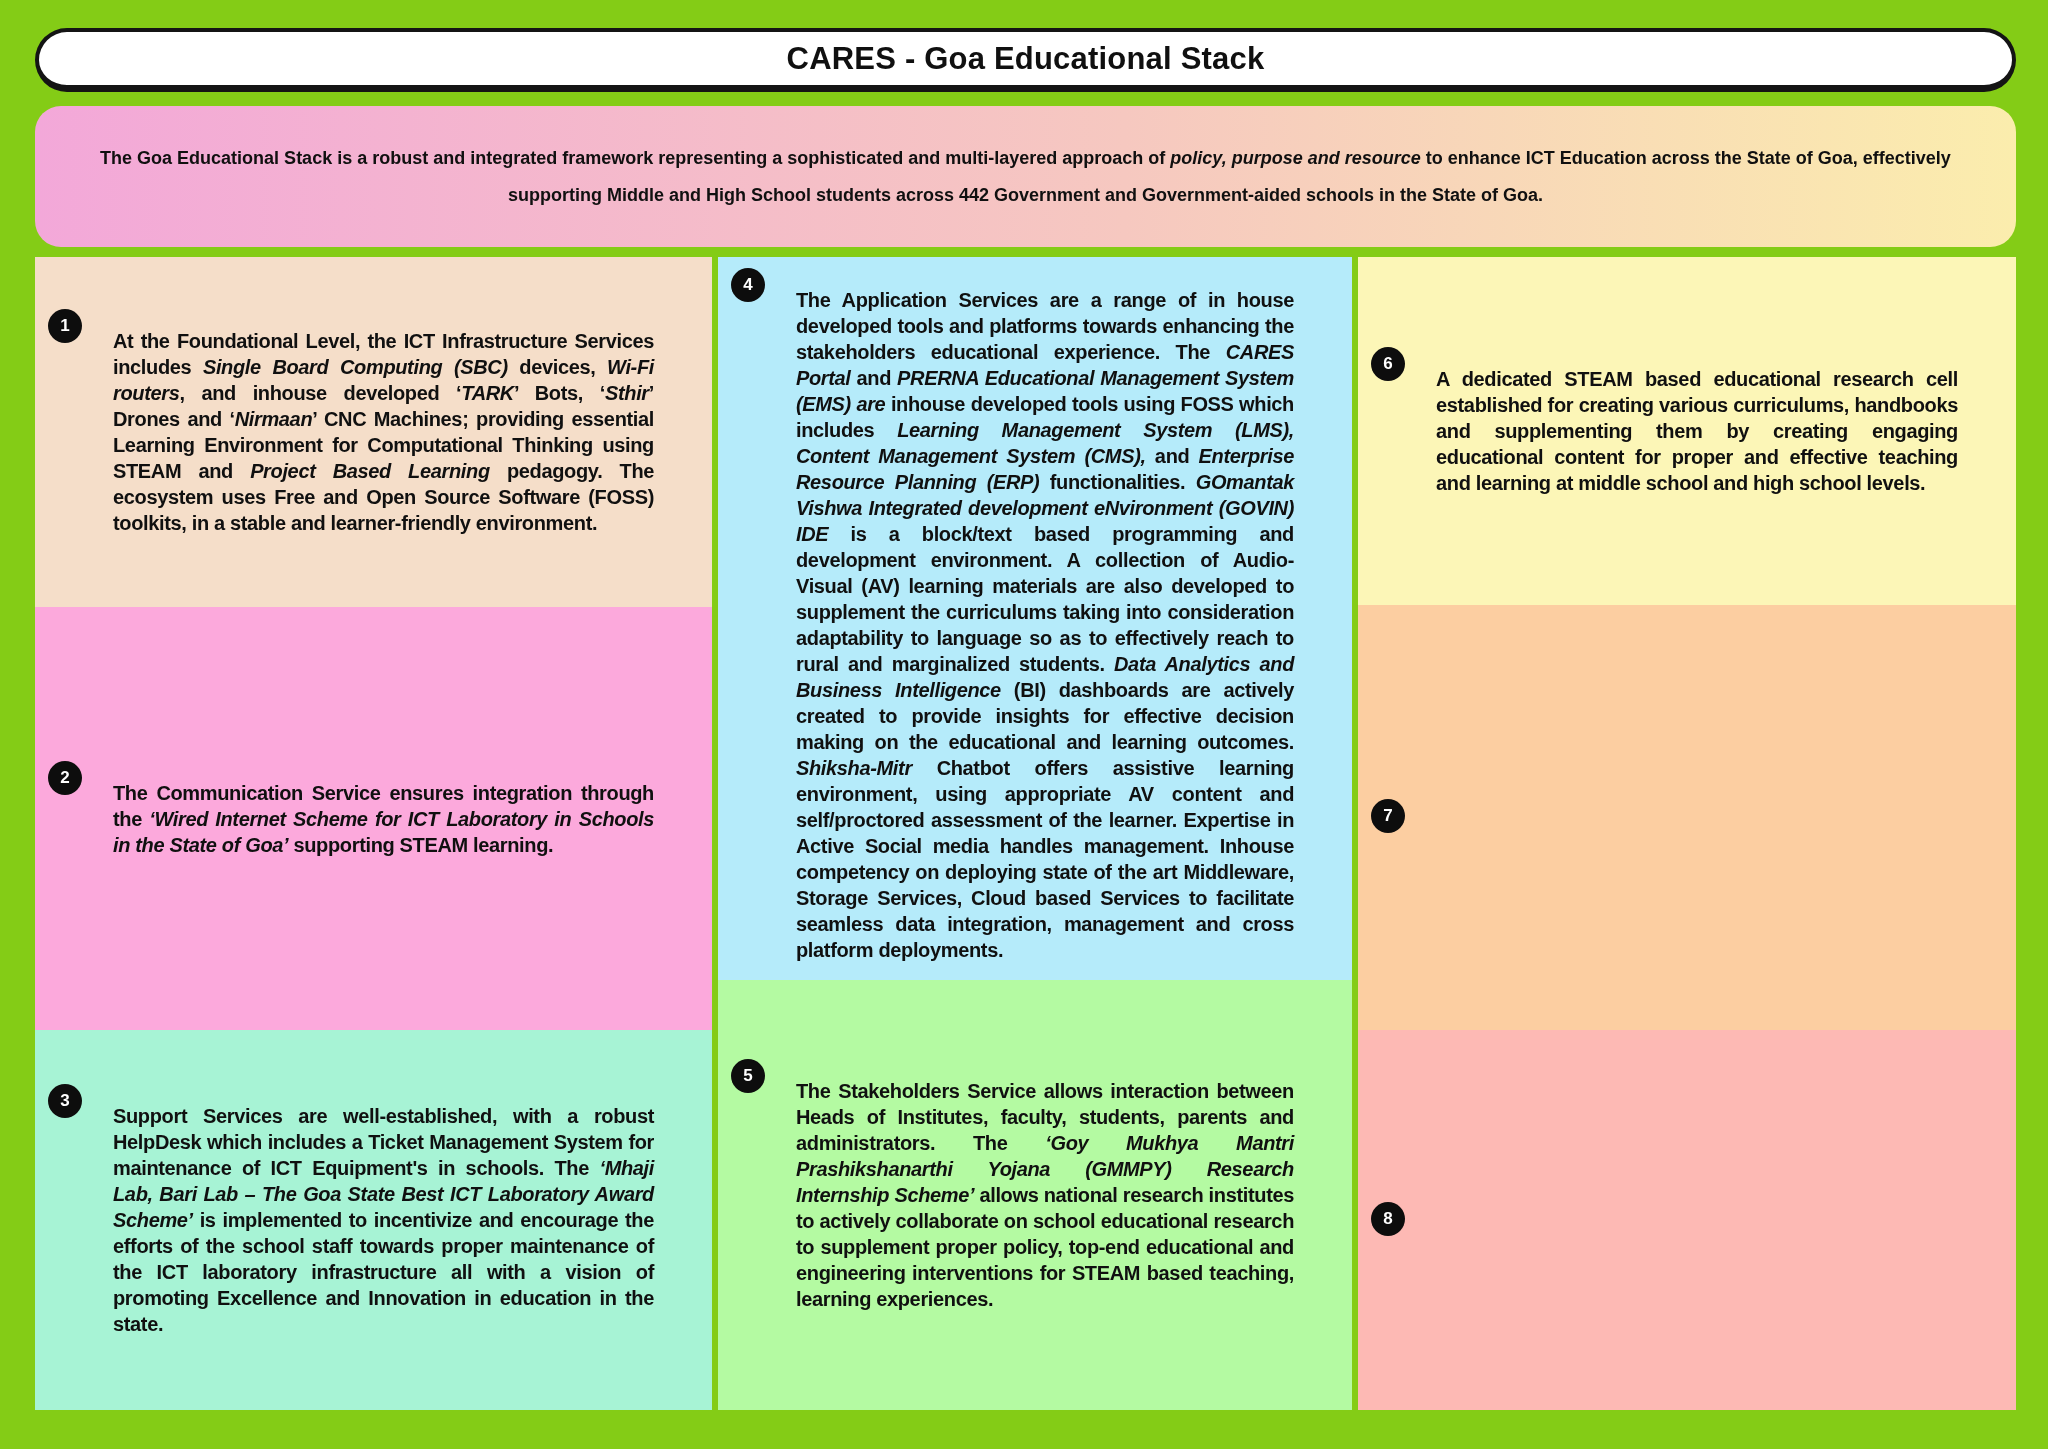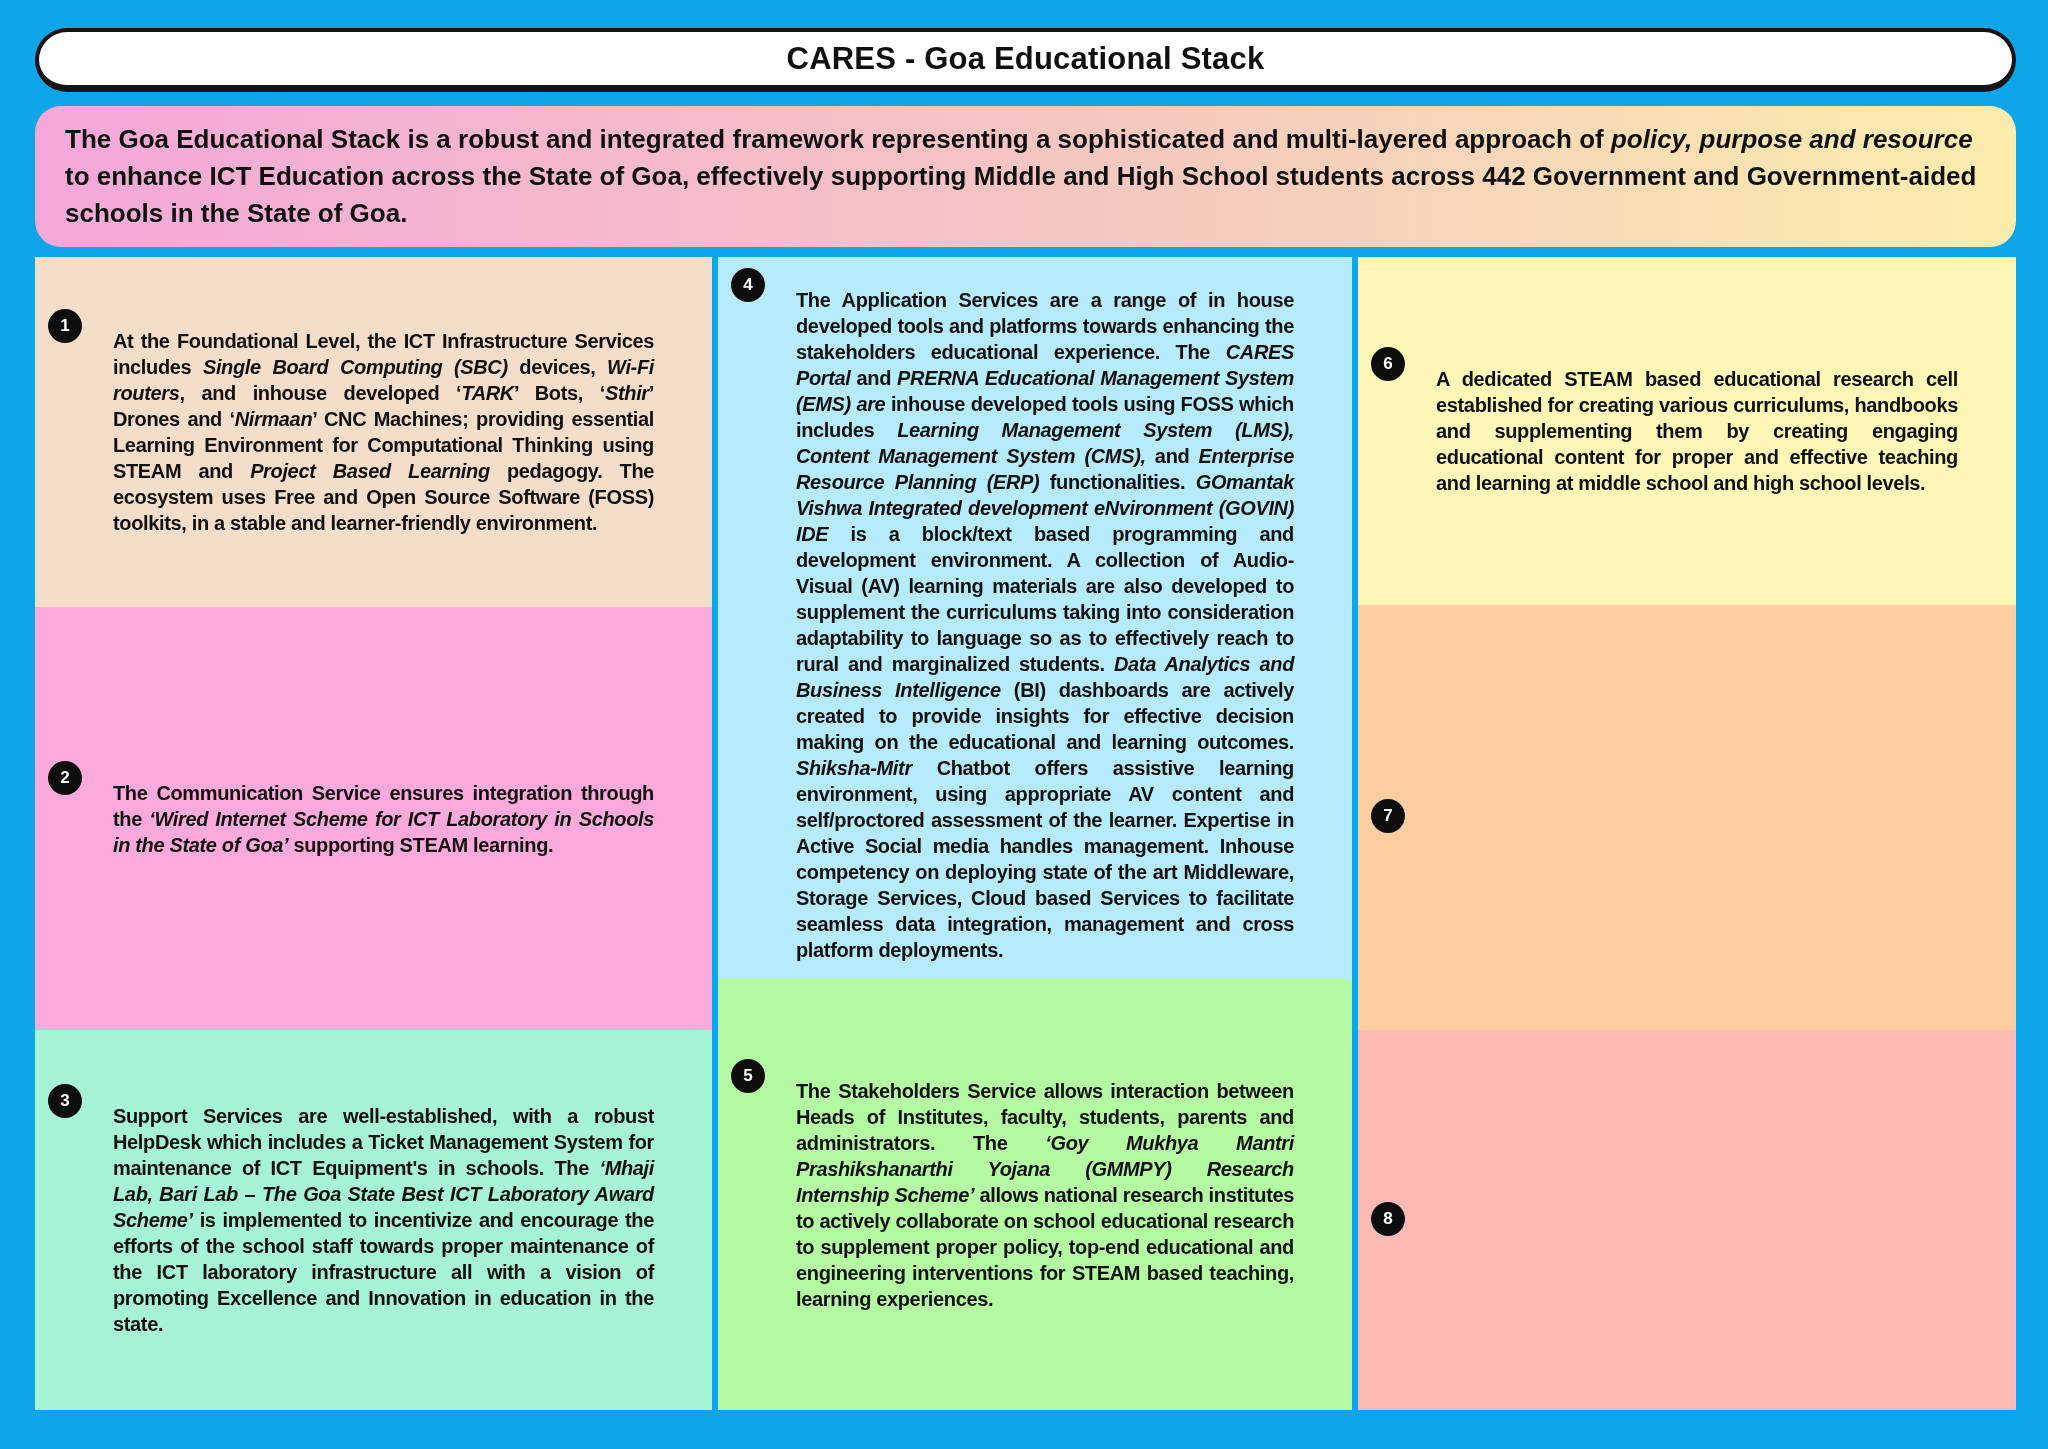--- a/index.html
+++ b/index.html
@@ -1,34 +1,34 @@
 <!DOCTYPE html>
 <html><head>
 <meta charset="utf-8">
 <style>
   html,body{margin:0;padding:0;}
   body{
     width:2048px;height:1449px;background:#ffffff;
     font-family:"Liberation Sans",sans-serif;color:#101010;
     -webkit-font-smoothing:antialiased;
   }
-  .page{position:relative;width:2048px;height:1449px;overflow:hidden;background:#0ea5e9;}
+  .page{position:relative;width:2048px;height:1449px;overflow:hidden;background:#84cc16;}
 
   .title-bar{
     box-sizing:border-box;margin:28px 32px 0 35px;height:64px;
     border:4px solid #141414;border-bottom-width:7px;border-radius:32px;
     background:#fff;display:flex;align-items:center;justify-content:center;
   }
   .title-bar h1{margin:0;font-size:31px;font-weight:700;letter-spacing:.2px;}
 
   .banner{
     box-sizing:border-box;margin:14px 32px 0 35px;height:141px;border-radius:26px;
     display:flex;align-items:center;justify-content:center;padding:0 30px;
   }
-  .banner p{margin:0;font-size:26px;line-height:37px;font-weight:700;text-align:left;}
+  .banner p{margin:0;font-size:18px;line-height:37px;font-weight:700;text-align:center;}
 
   .it{font-style:italic;}
 
   .grid{
     margin:10px 32px 0 35px;
     display:grid;grid-template-columns:677px 634px 658px;column-gap:6px;
   }
   .col{display:flex;flex-direction:column;}
 
   .box{display:flex;box-sizing:border-box;}

